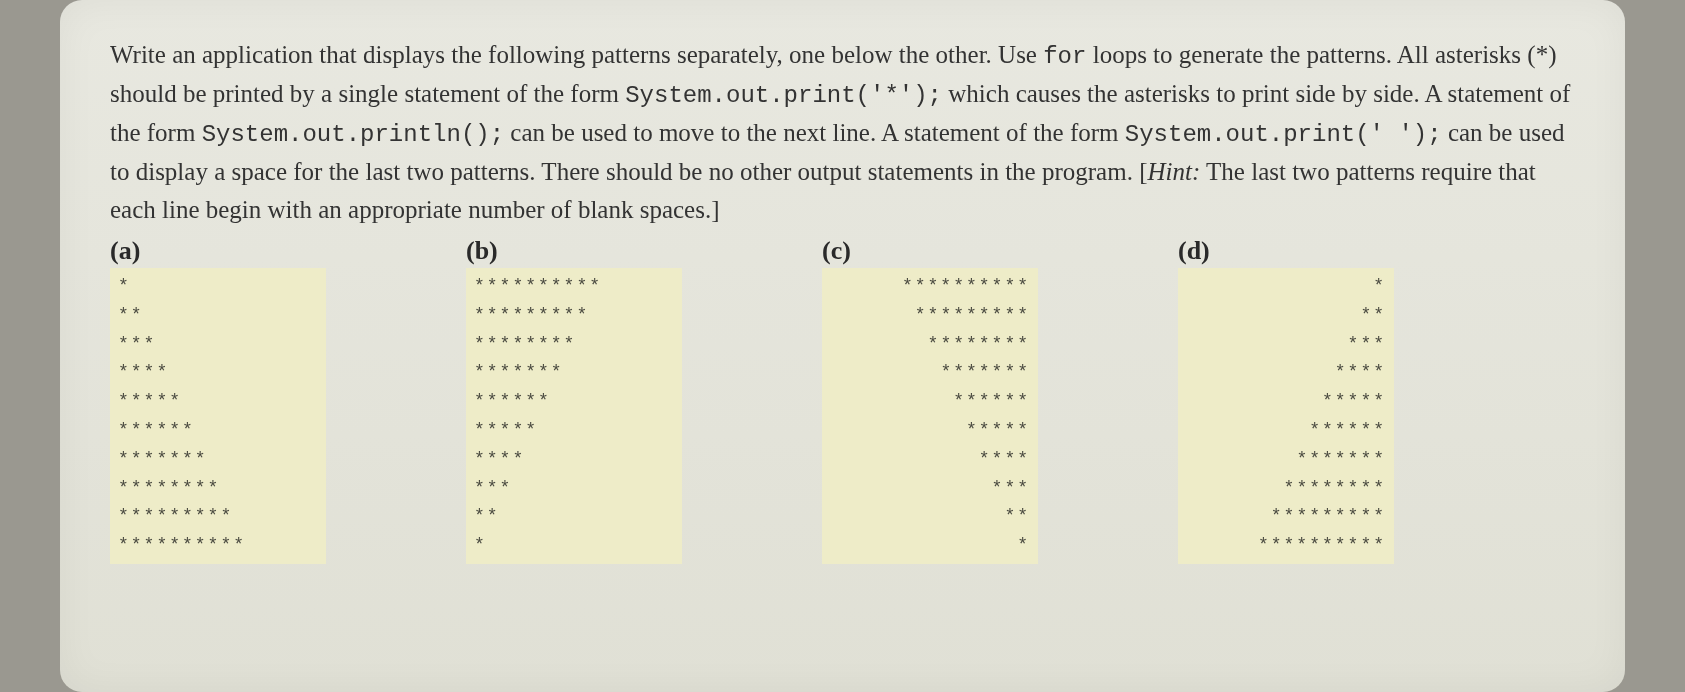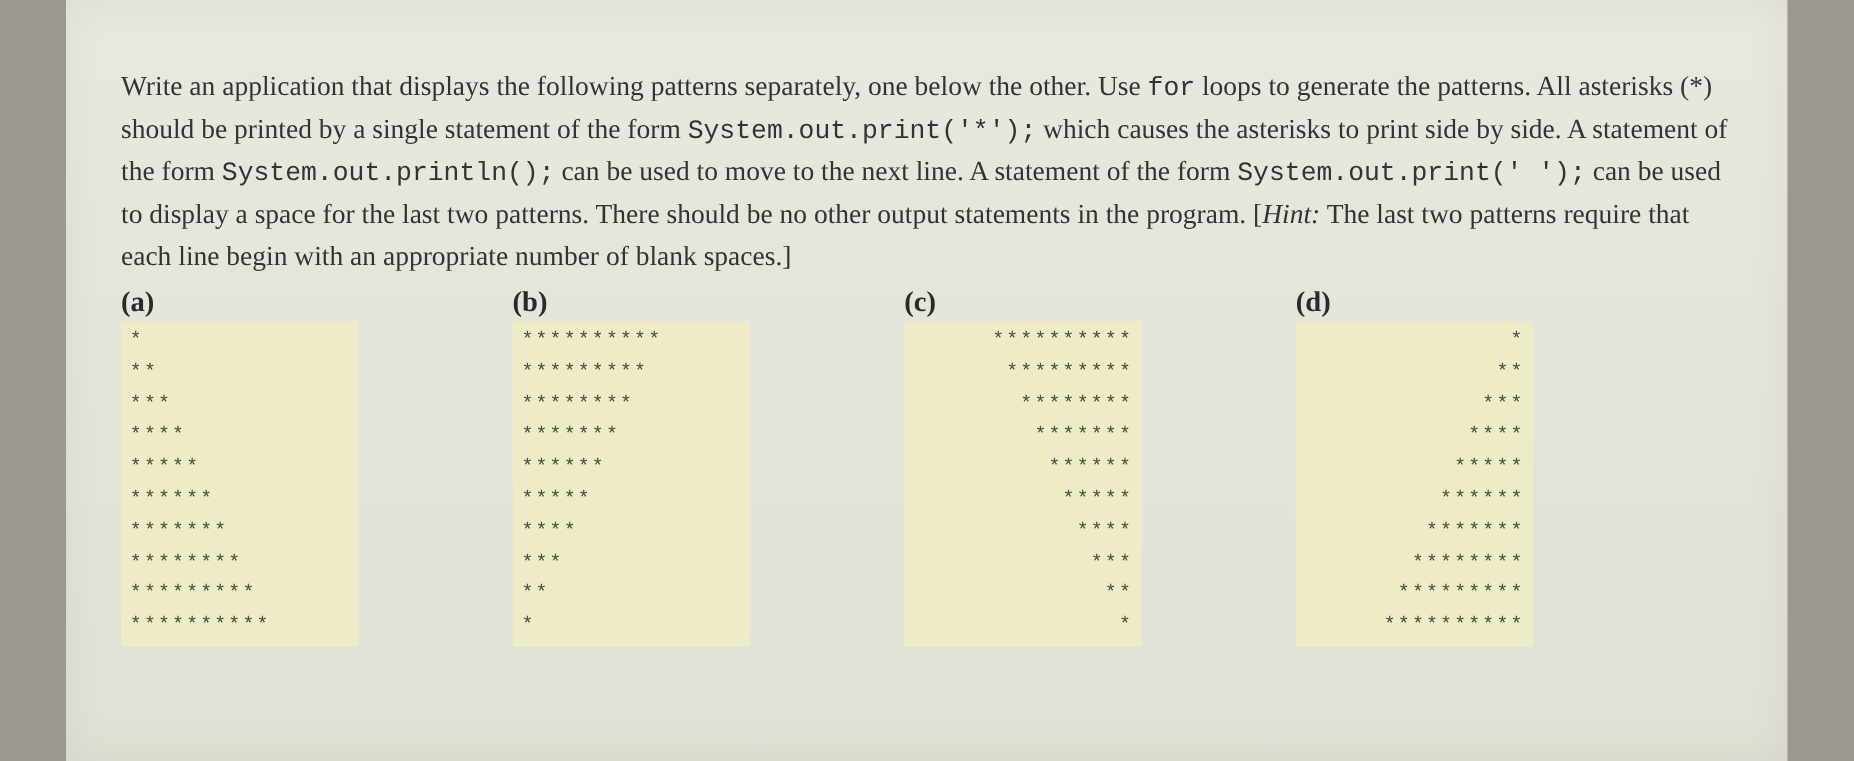--- a/index.html
+++ b/index.html
@@ -7,26 +7,27 @@
     padding: 0;
     background: #9a9890;
     font-family: Georgia, 'Times New Roman', serif;
     width: 1685px;
     height: 692px;
     overflow: hidden;
   }
   .page {
     background: linear-gradient(to bottom, #e8e8e0 0%, #e0e0d5 100%);
     margin: 0 60px;
-    padding: 60px 50px 20px 50px;
+    padding: 36px 50px 20px 50px;
     height: 100%;
     box-sizing: border-box;
     color: #3a3a3a;
     position: relative;
     box-shadow: inset 0 0 40px rgba(0,0,0,0.05);
+    border-radius: 22px;
   }
   .question-text {
     font-size: 25px;
     line-height: 1.5;
     color: #333;
     margin-bottom: 8px;
   }
   .code {
     font-family: 'Courier New', Courier, monospace;
     font-size: 24px;

